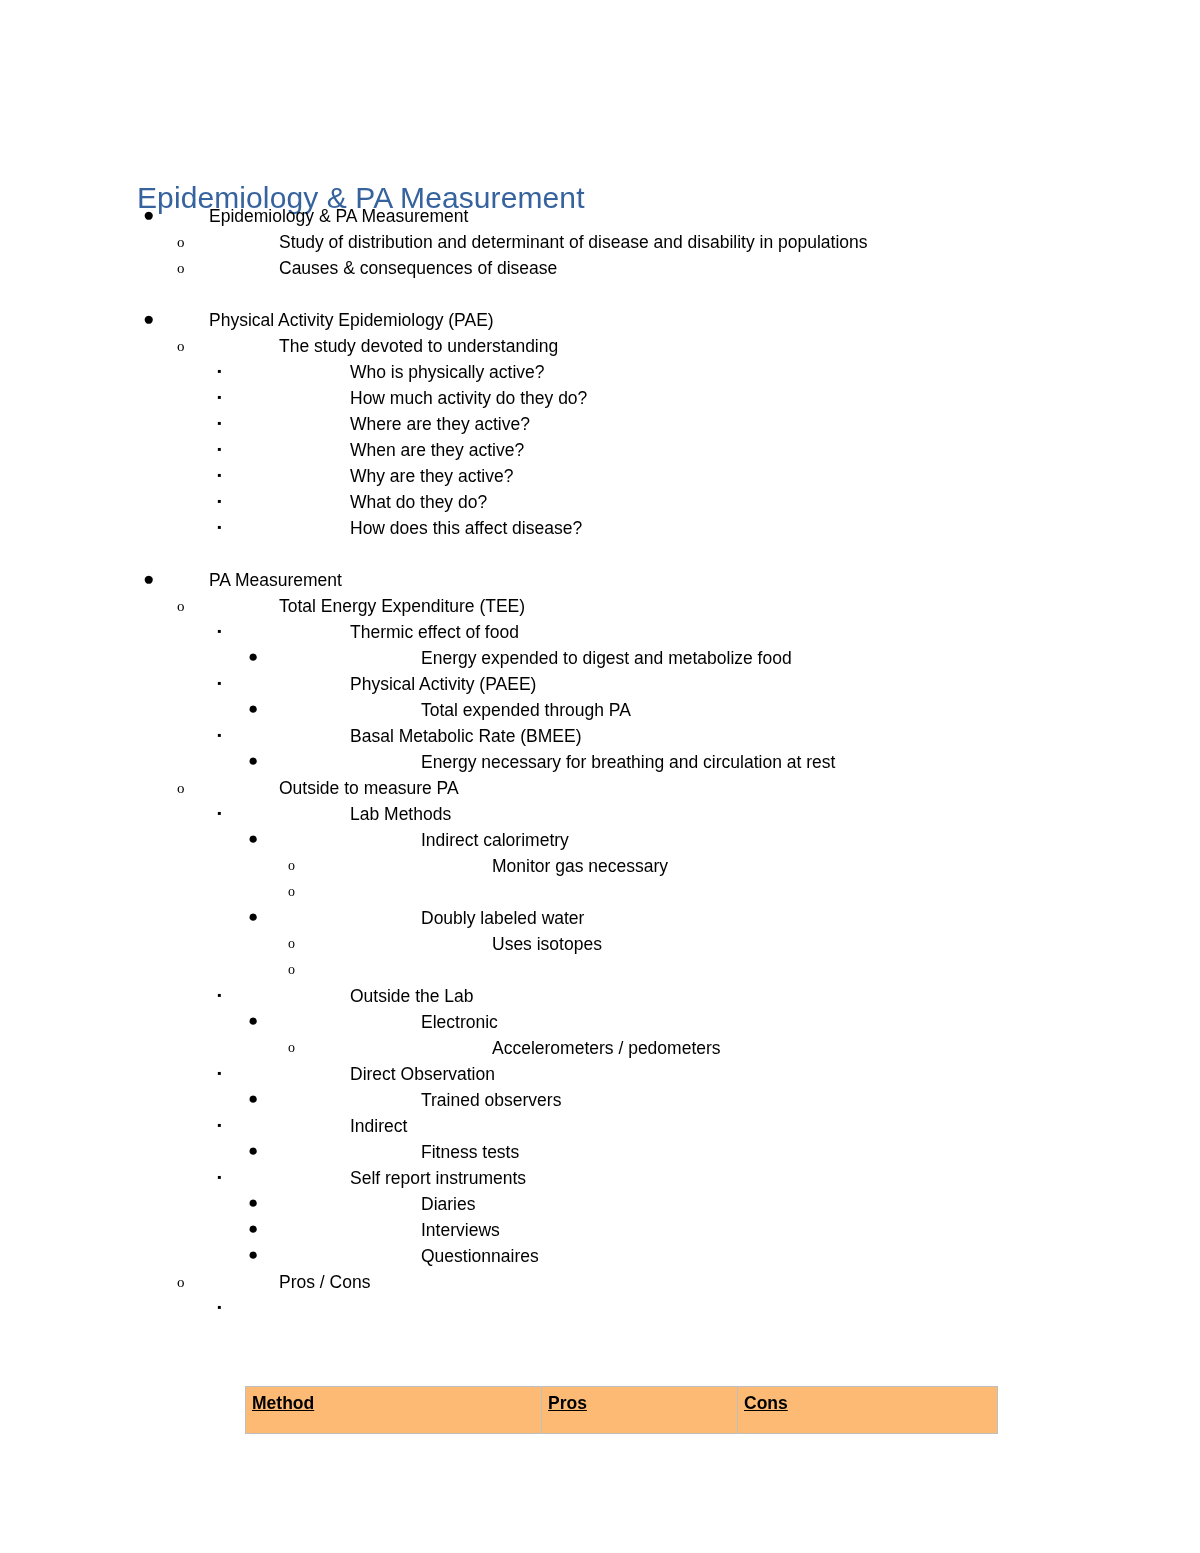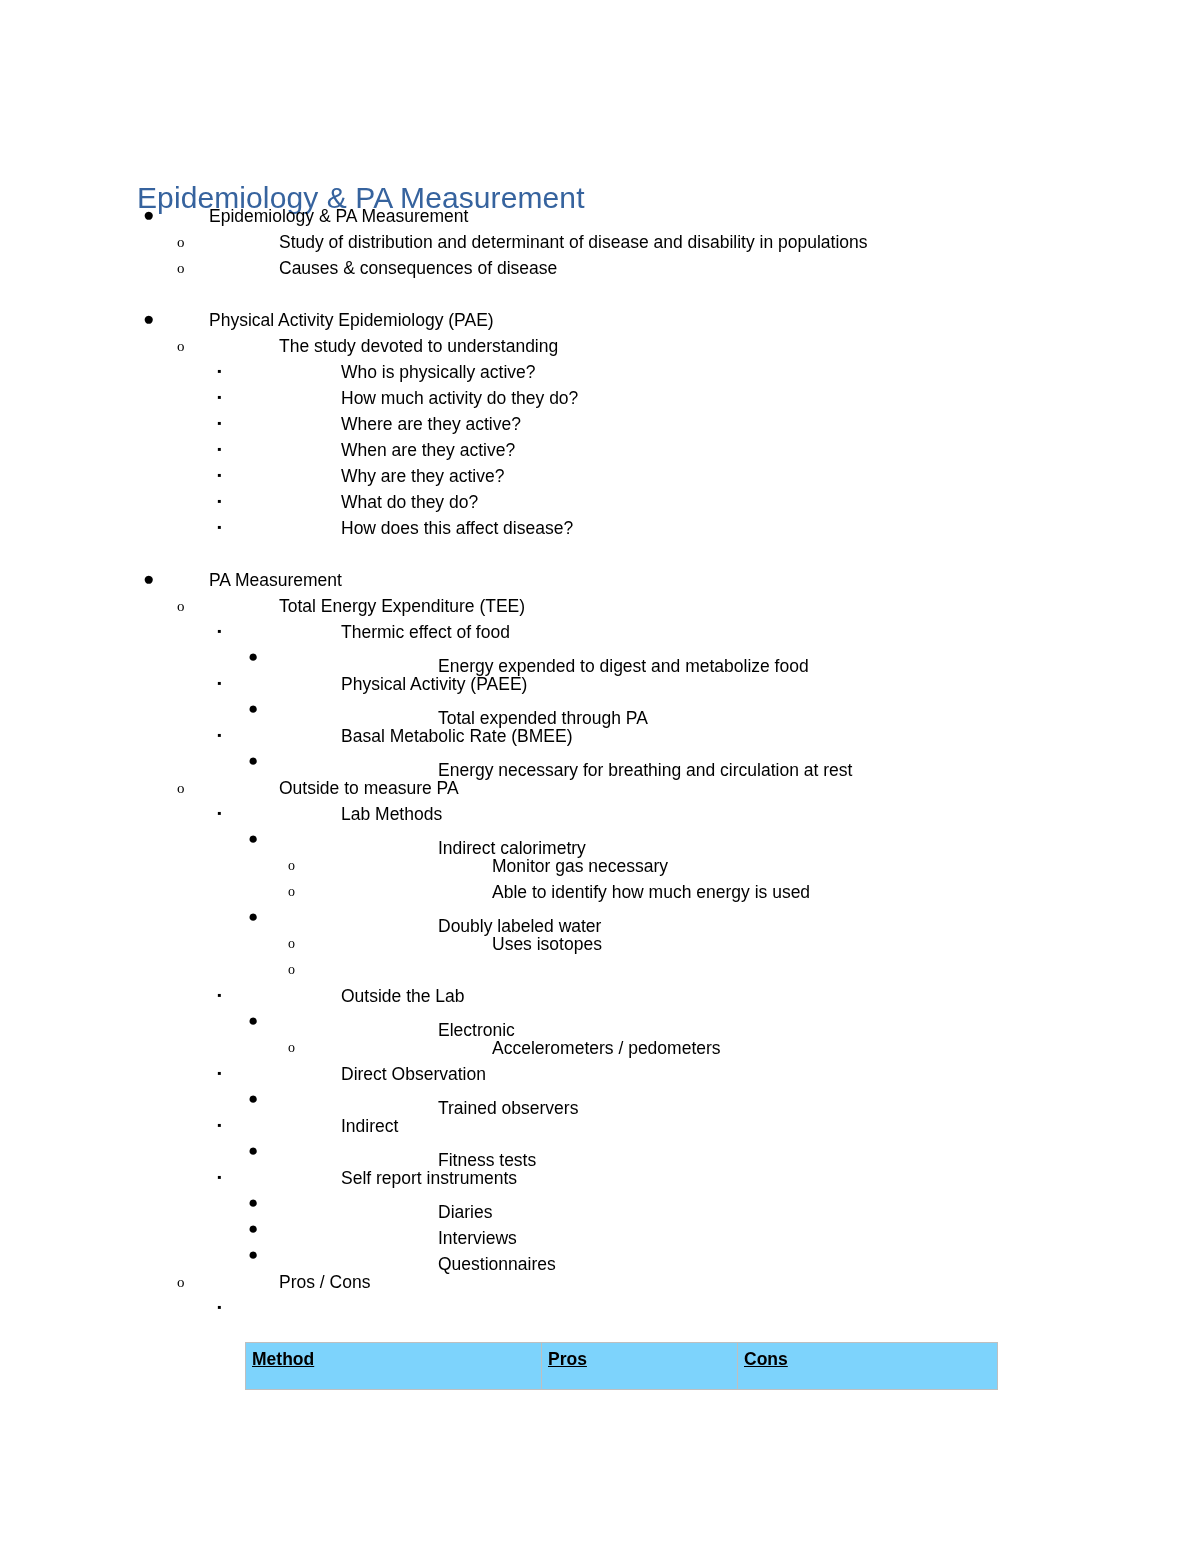--- a/index.html
+++ b/index.html
@@ -80,47 +80,47 @@
     font-family: "Liberation Serif", serif;
   }
   .lvl2 .txt { left: 279px; }
 
   
   .lvl3 .bullet {
     left: 217px;
     font-size: 12px;
     top: -1px;
   }
-  .lvl3 .txt { left: 341px; }
+  .lvl3 .txt { left: 350px; }
 
   
   .lvl4 .bullet {
     left: 248px;
     font-size: 17px;
     top: -1px;
   }
-  .lvl4 .txt { left: 438px; margin-top: 8px; }
+  .lvl4 .txt { left: 421px; }
 
   
   .lvl5 .bullet {
     left: 288px;
     font-size: 14px;
     font-family: "Liberation Serif", serif;
   }
   .lvl5 .txt { left: 492px; }
 
   
   .pros-cons-table {
     position: absolute;
     left: 245px;
-    top: 1342px;
+    top: 1386px;
     width: 752px;
     border-collapse: collapse;
     table-layout: fixed;
-    background: #7dd3fc;
+    background: #fdba74;
   }
   .pros-cons-table td,
   .pros-cons-table th {
     border: 1px solid #BFBFBF;
     padding: 6px 0 10px 6px;
     vertical-align: top;
     text-align: left;
     height: 30px;
     font-size: 17.5px;
     font-weight: 400;
@@ -233,21 +233,20 @@
       <div class="li lvl4">
         <span class="bullet">●</span>
         <span class="txt">Indirect calorimetry</span>
       </div>
       <div class="li lvl5">
         <span class="bullet">o</span>
         <span class="txt">Monitor gas necessary</span>
       </div>
       <div class="li lvl5">
         <span class="bullet">o</span>
-        <span class="txt">Able to identify how much energy is used</span>
       </div>
       <div class="li lvl4">
         <span class="bullet">●</span>
         <span class="txt">Doubly labeled water</span>
       </div>
       <div class="li lvl5">
         <span class="bullet">o</span>
         <span class="txt">Uses isotopes</span>
       </div>
       <div class="li lvl5">

